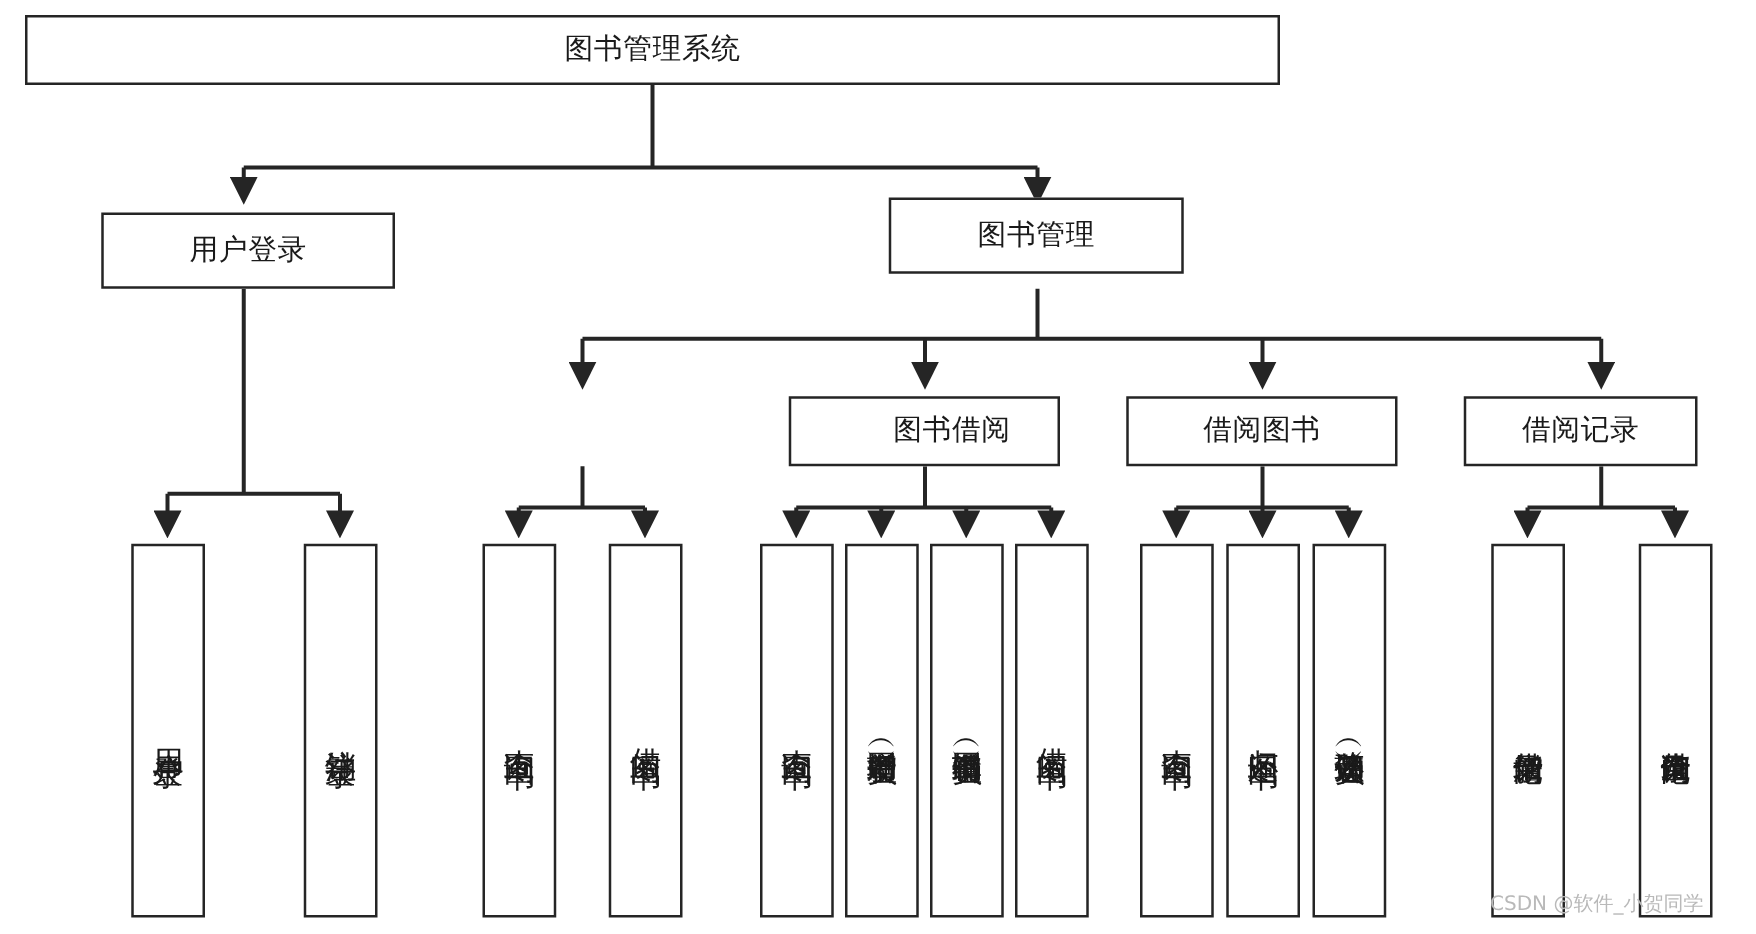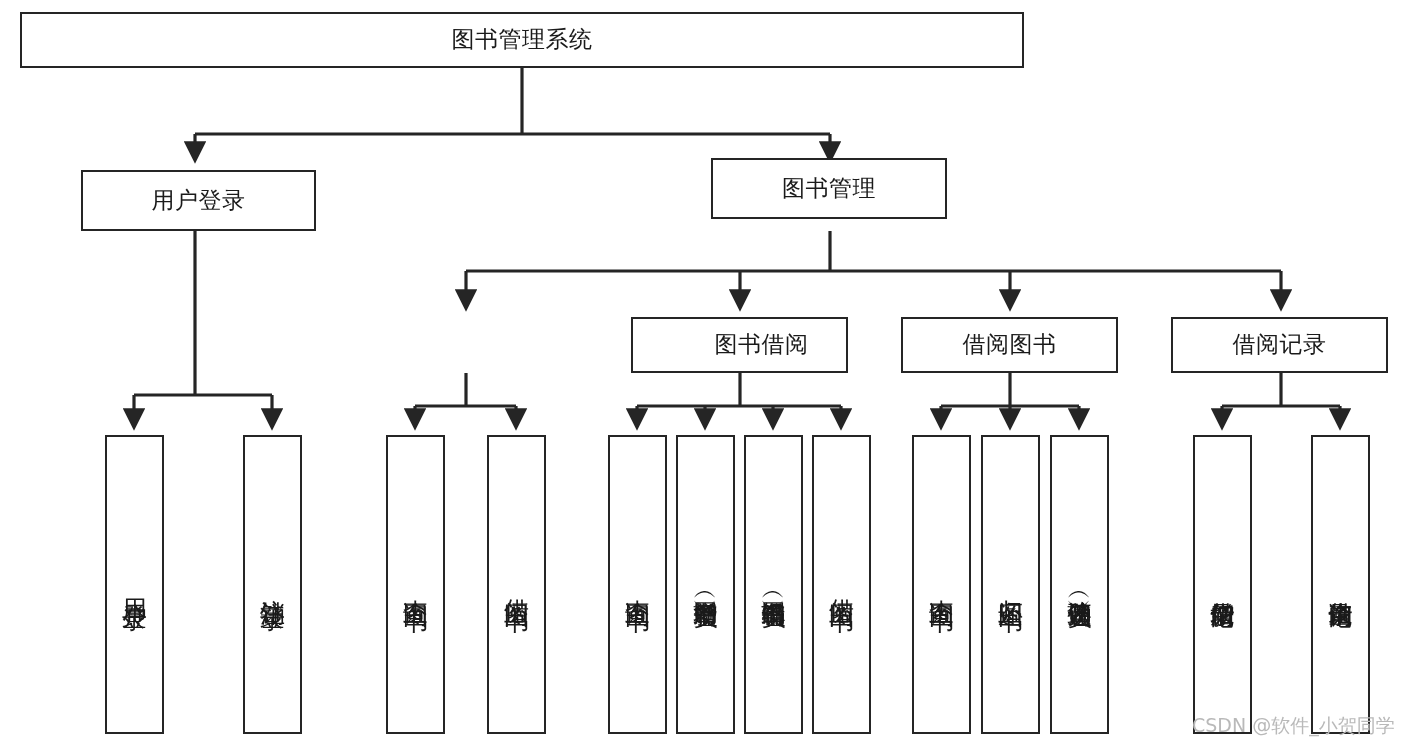--- a/index.html
+++ b/index.html
@@ -64,21 +64,21 @@
     line-height: 1.0;
     letter-spacing: 3px;
     white-space: nowrap;
   }
   .node.vert.tight .lbl {
     font-size: 24px;
     letter-spacing: 0.5px;
   }
   .watermark {
     position: absolute;
-    font-size: 19px;
+    font-size: 16px;
     color: #b9b9b9;
     white-space: nowrap;
     z-index: 5;
     font-family: "DejaVu Sans", "Liberation Sans", sans-serif;
   }
 </style>
 </head>
 <body>
 
 <div id="diagram">
@@ -143,21 +143,21 @@
   <div class="node horiz" style="left:711px; top:158px; width:236px; height:61px;">
     <span class="lbl">图书管理</span>
   </div>
 
   <div class="node horiz" style="left:631px; top:317px; width:217px; height:56px;padding-left:44px;">
     <span class="lbl">图书借阅</span>
   </div>
   <div class="node horiz" style="left:901px; top:317px; width:217px; height:56px;">
     <span class="lbl">借阅图书</span>
   </div>
-  <div class="node horiz" style="left:1171px; top:317px; width:217px; height:56px;">
+  <div class="node horiz" style="left:1171px; top:317px; width:187px; height:56px;">
     <span class="lbl">借阅记录</span>
   </div>
 
   <div class="node vert" style="left:105px; top:435px; width:59px; height:299px;">
     <span class="lbl">用户登录</span>
   </div>
   <div class="node vert" style="left:243px; top:435px; width:59px; height:299px;">
     <span class="lbl">注销登录</span>
   </div>
 

